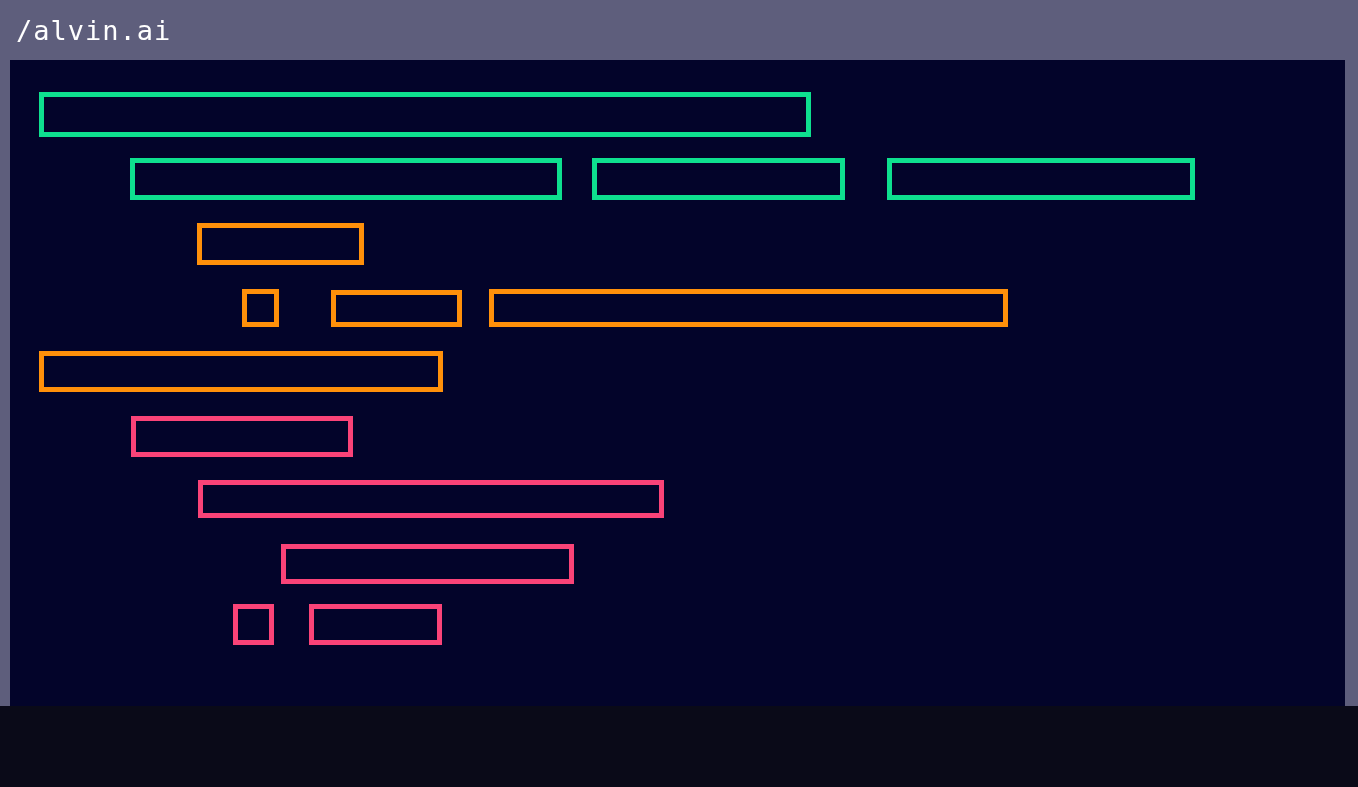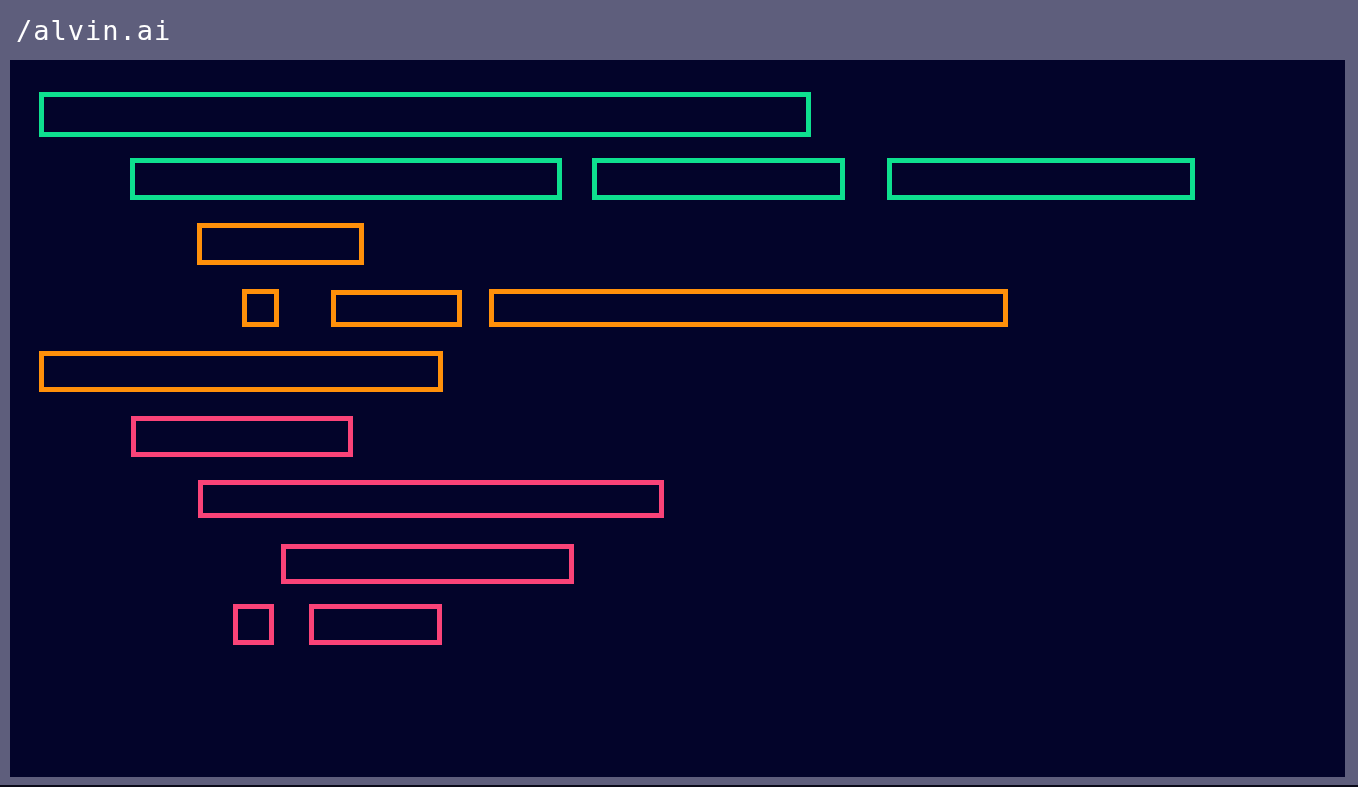--- a/index.html
+++ b/index.html
@@ -6,21 +6,21 @@
     margin: 0;
     padding: 0;
     background: #0a0a18;
   }
   body {
     font-family: "DejaVu Sans Mono", monospace;
   }
   #app-window {
     position: relative;
     width: 1358px;
-    height: 785px;
+    height: 706px;
     overflow: hidden;
     background: #5e5e7c;
     box-sizing: border-box;
   }
   #title-bar {
     position: absolute;
     left: 0;
     top: 0;
     width: 1358px;
     height: 60px;

